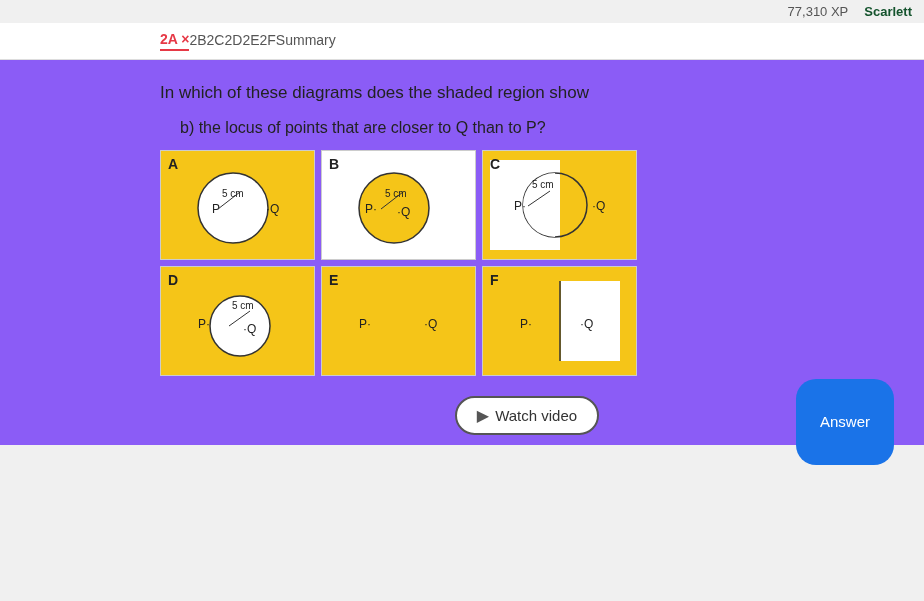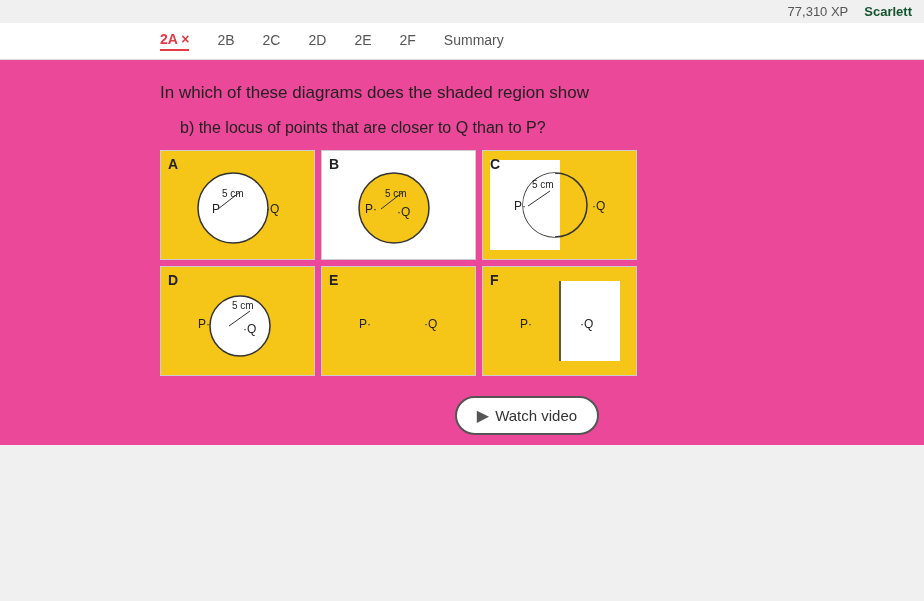--- a/index.html
+++ b/index.html
@@ -30,39 +30,38 @@
     .username {
       color: #14532d;
       font-weight: 700;
     }
 
     .tab-bar {
       display: flex;
       align-items: center;
       background: white;
       padding: 8px 160px;
-      gap: 28px;
       border-bottom: 1px solid #ddd;
     }
 
     .tab-item {
       font-size: 14px;
       color: #555;
       cursor: pointer;
       padding-bottom: 2px;
     }
 
     .tab-item.active {
       color: #e63946;
       font-weight: 600;
       border-bottom: 2px solid #e63946;
     }
 
     .main-content {
-      background: #ec4899;
+      background: #8b5cf6;
       padding: 20px 30px 10px 160px;
     }
 
     .question-text {
       font-size: 17px;
       color: #222;
       margin-bottom: 10px;
       line-height: 1.5;
     }
 
@@ -281,15 +280,16 @@
       </div>
 
     </div>
   </div>
 
   <div class="bottom-section" style="margin-top:8px; display:flex; justify-content:center; align-items:center; position:relative;">
     <button class="watch-video-btn">
       <span class="video-icon">▶︎</span>
       <span>Watch video</span>
     </button>
+    <button class="answer-btn" style="position:absolute; right:0px; top:-5px;">Answer</button>
   </div>
 
 </div>
 
 </body></html>

